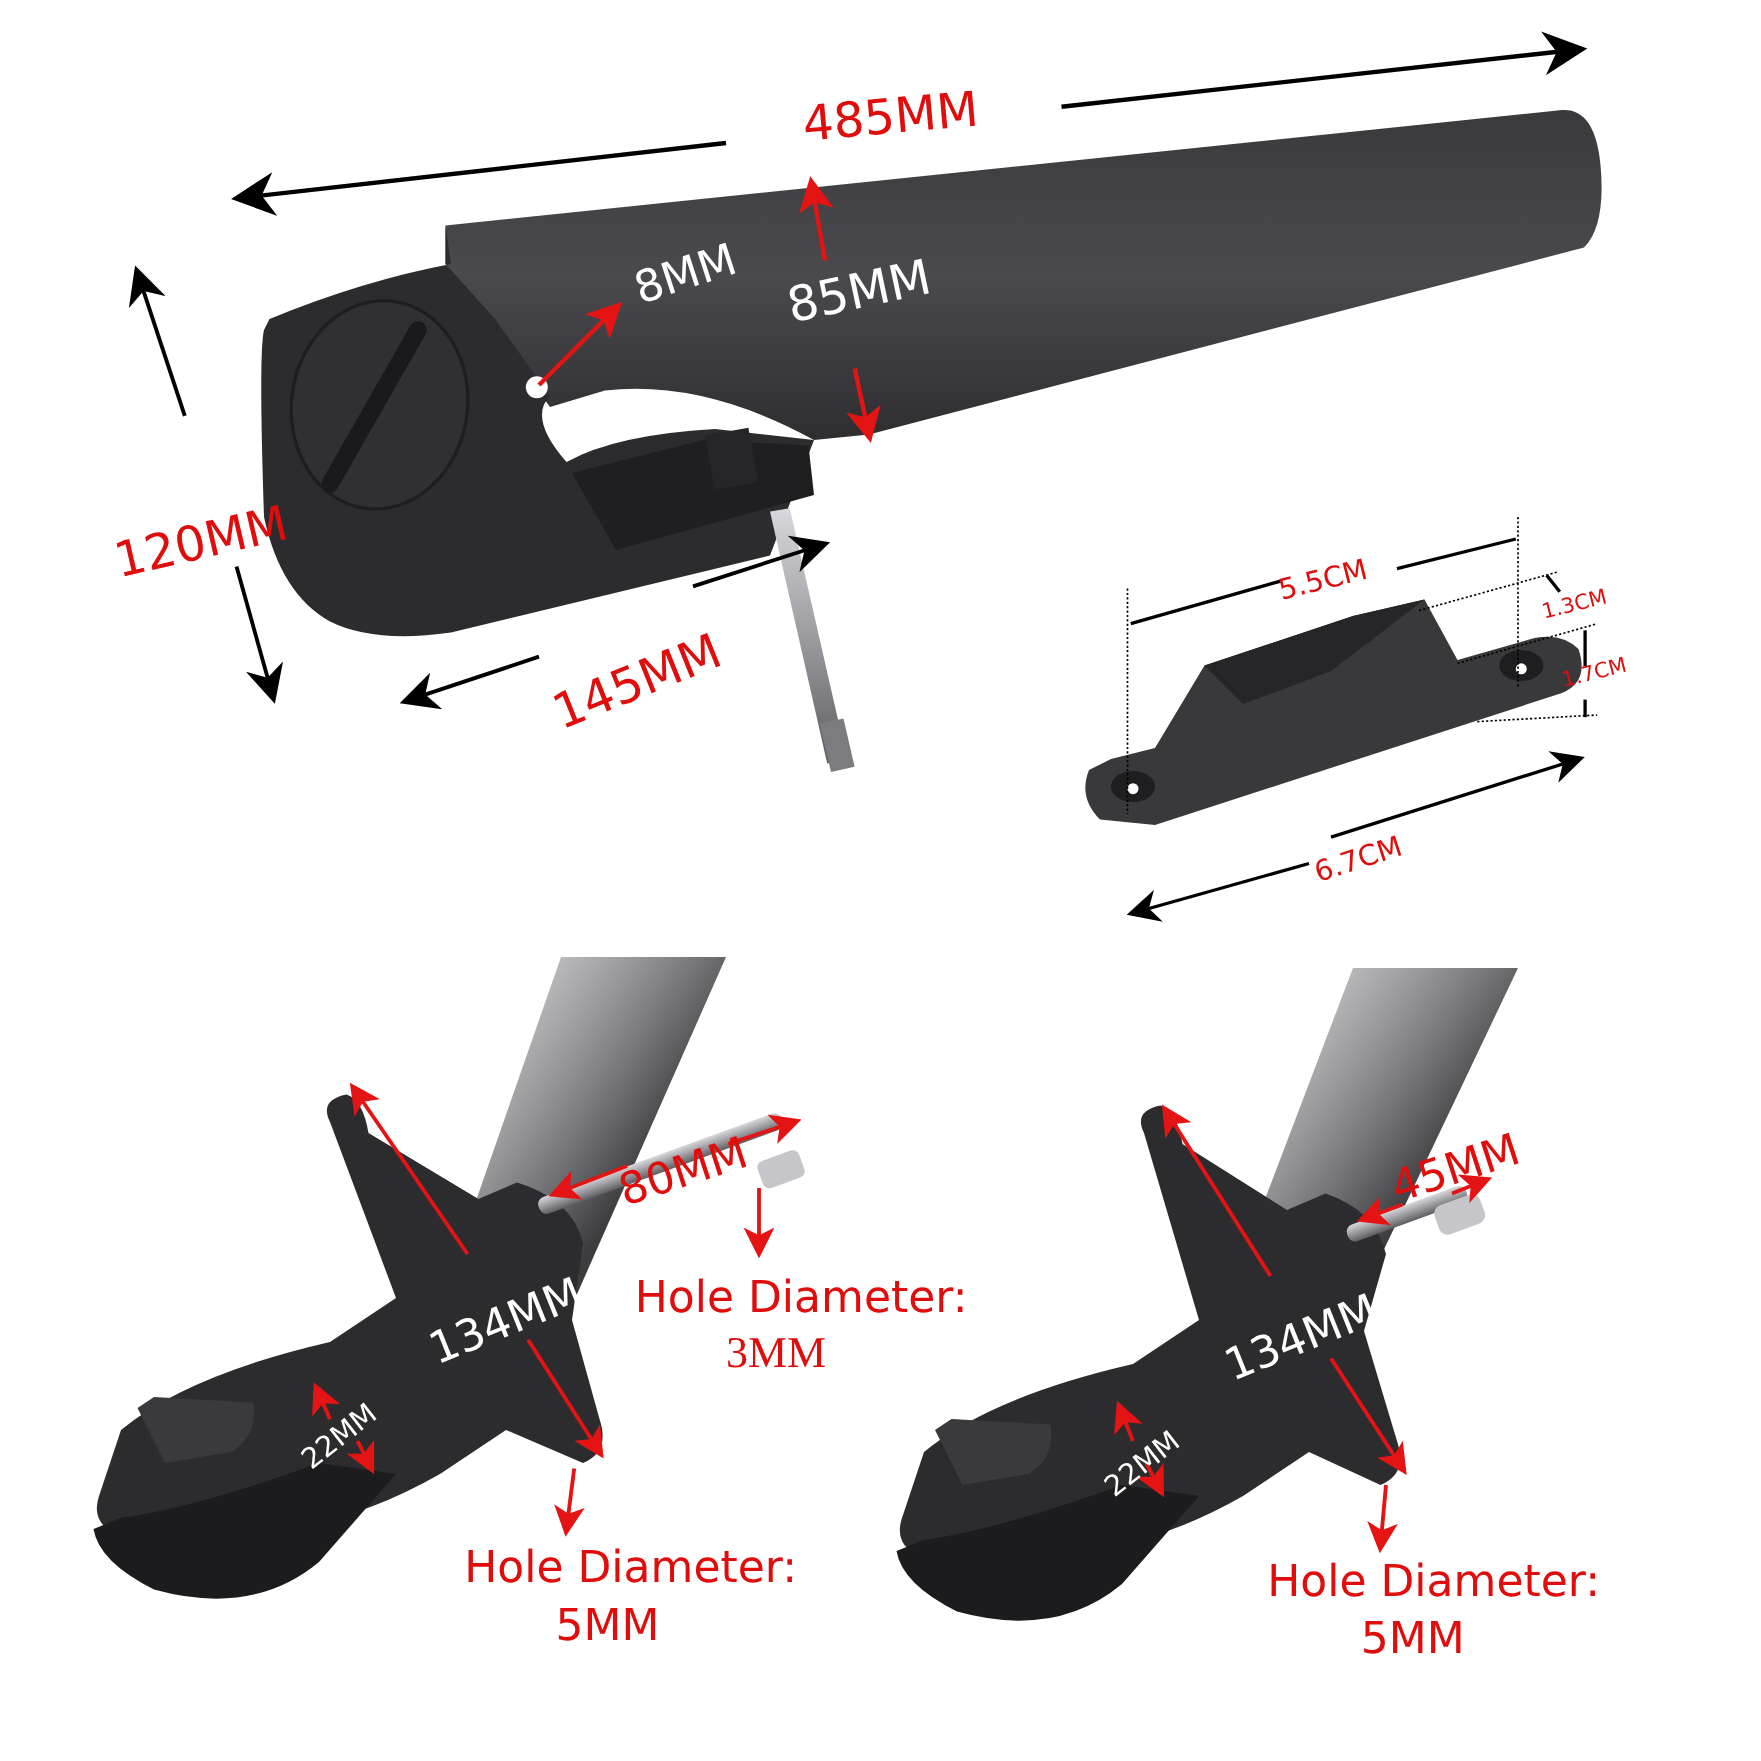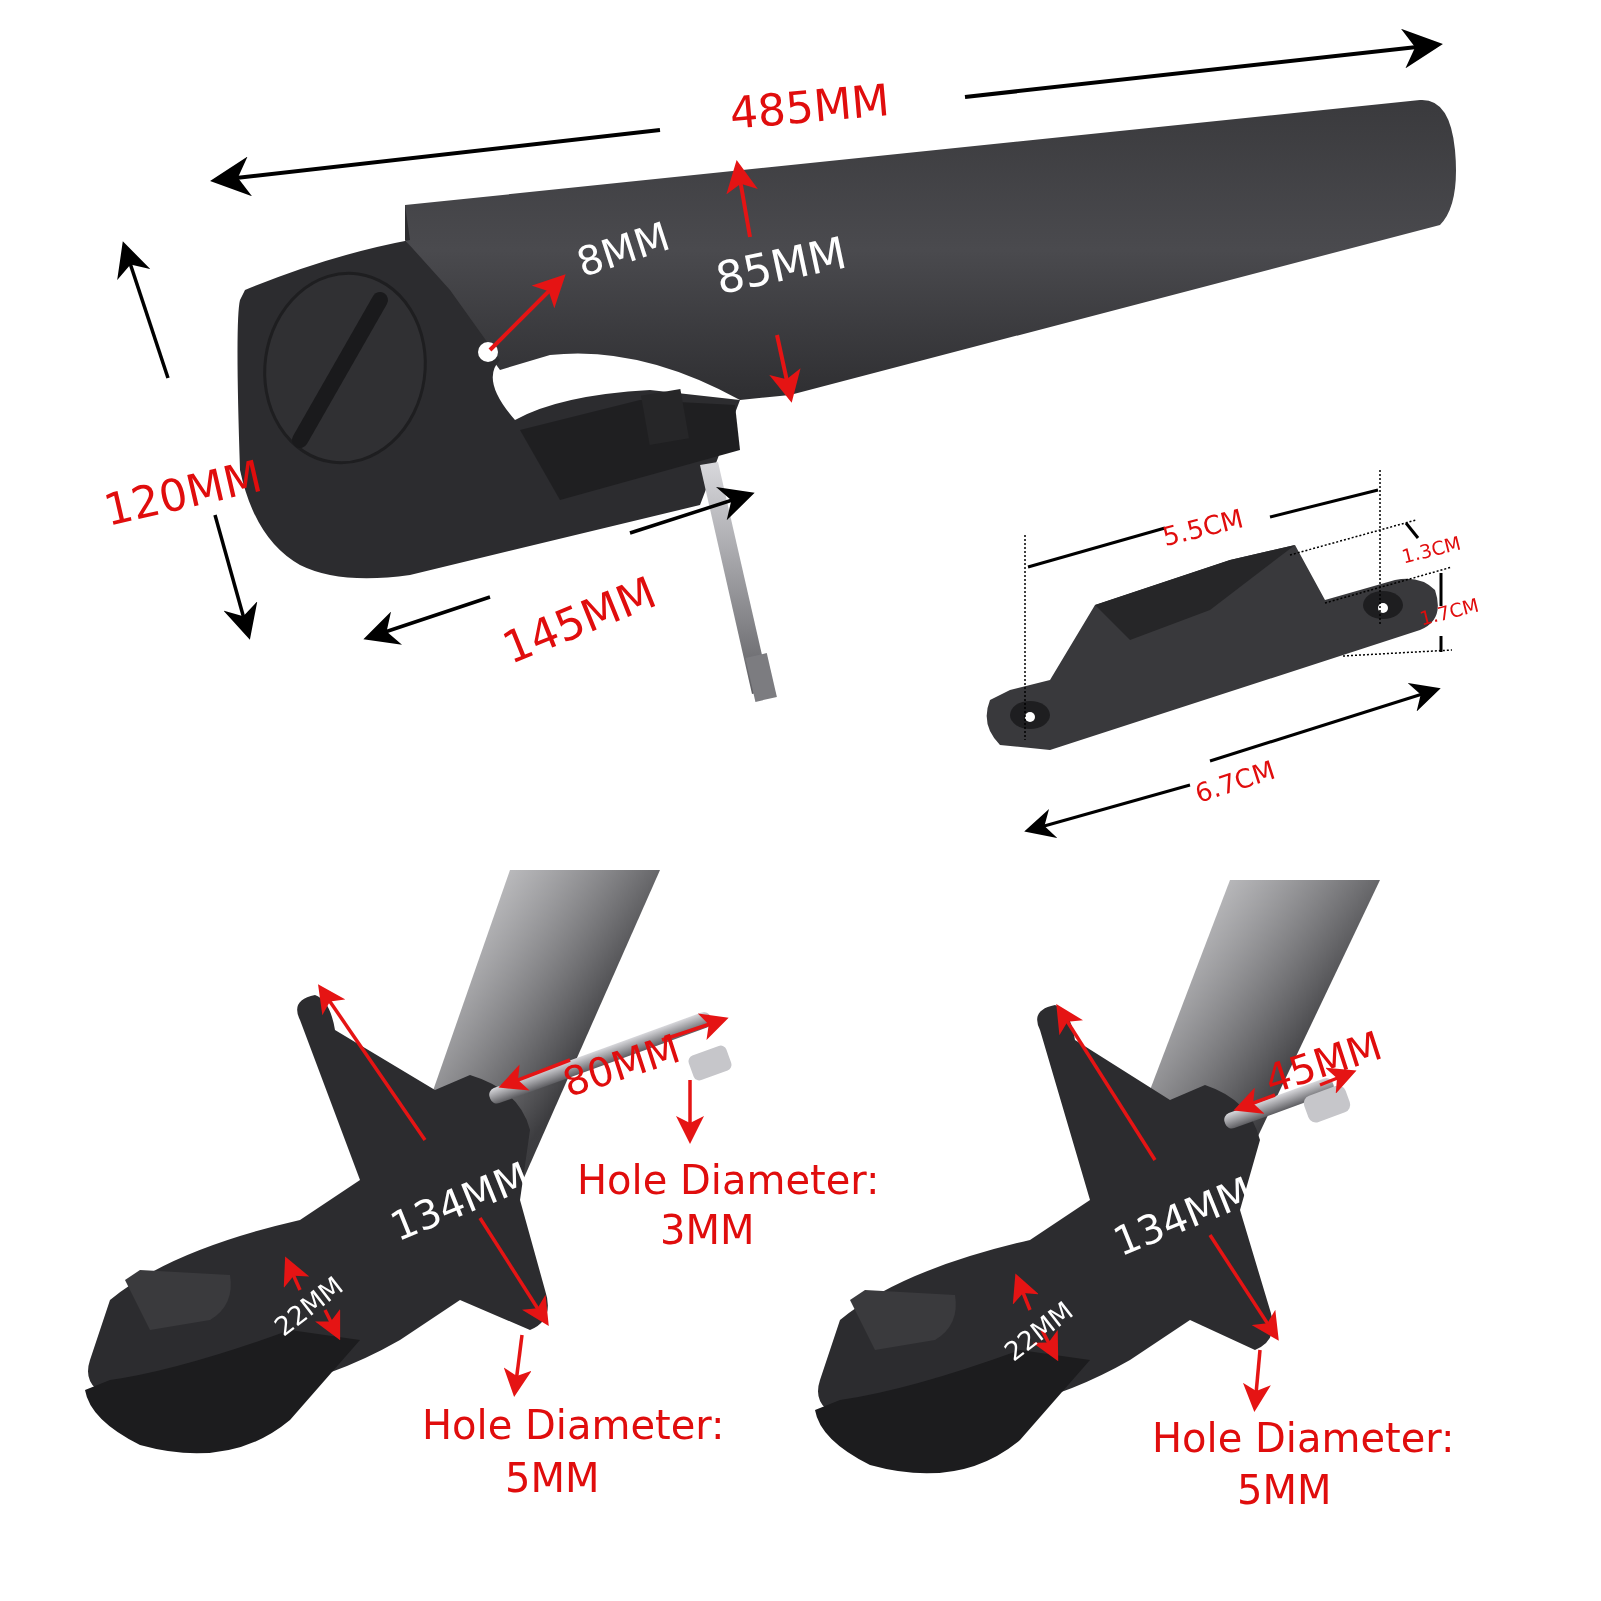--- a/index.html
+++ b/index.html
@@ -142,21 +142,21 @@
 
 <div class="lbl small red" style="left:1160px;top:525px;transform:rotate(-14deg);">5.5CM</div>
 <div class="lbl tiny red" style="left:1400px;top:548px;transform:rotate(-14deg);">1.3CM</div>
 <div class="lbl tiny red" style="left:1418px;top:610px;transform:rotate(-14deg);">1.7CM</div>
 <div class="lbl small red" style="left:1192px;top:782px;transform:rotate(-18deg);">6.7CM</div>
 
 <div class="lbl mid white" style="left:385px;top:1210px;transform:rotate(-22deg);">134MM</div>
 <div class="lbl mid red" style="left:558px;top:1065px;transform:rotate(-18deg);">80MM</div>
 <div class="lbl small white" style="left:270px;top:1320px;transform:rotate(-38deg);">22MM</div>
 <div class="lbl hole red" style="left:577px;top:1160px;">Hole Diameter:</div>
-<div class="lbl hole red" style="left:660px;top:1210px;">3MM</div>
+<div class="lbl hole red" style="left:660px;top:1210px;font-family:Liberation Serif, serif;">3MM</div>
 <div class="lbl hole red" style="left:422px;top:1405px;">Hole Diameter:</div>
 <div class="lbl hole red" style="left:505px;top:1458px;">5MM</div>
 
 <div class="lbl mid white" style="left:1108px;top:1225px;transform:rotate(-22deg);">134MM</div>
 <div class="lbl mid red" style="left:1260px;top:1062px;transform:rotate(-18deg);">45MM</div>
 <div class="lbl small white" style="left:1000px;top:1345px;transform:rotate(-38deg);">22MM</div>
 <div class="lbl hole red" style="left:1152px;top:1418px;">Hole Diameter:</div>
 <div class="lbl hole red" style="left:1237px;top:1470px;">5MM</div>
 
 </body></html>

